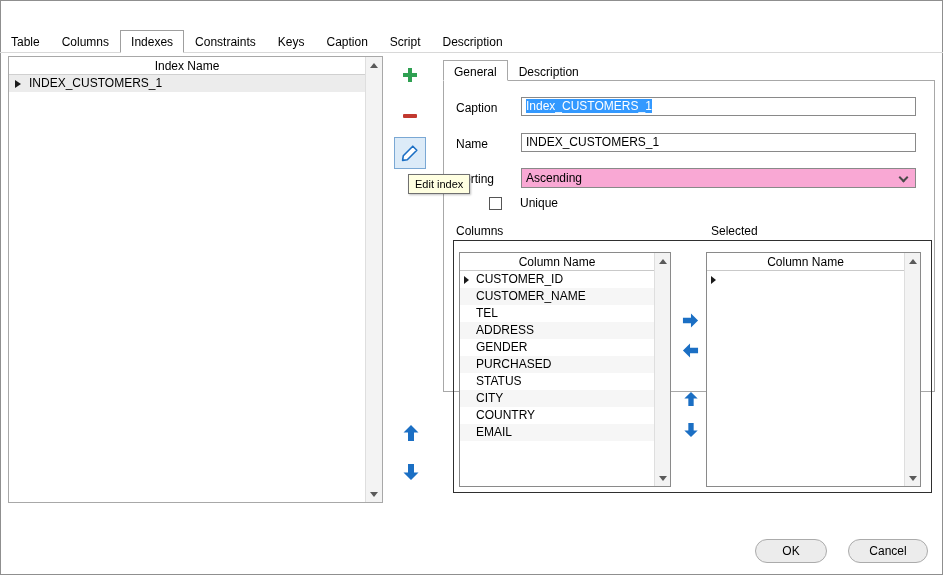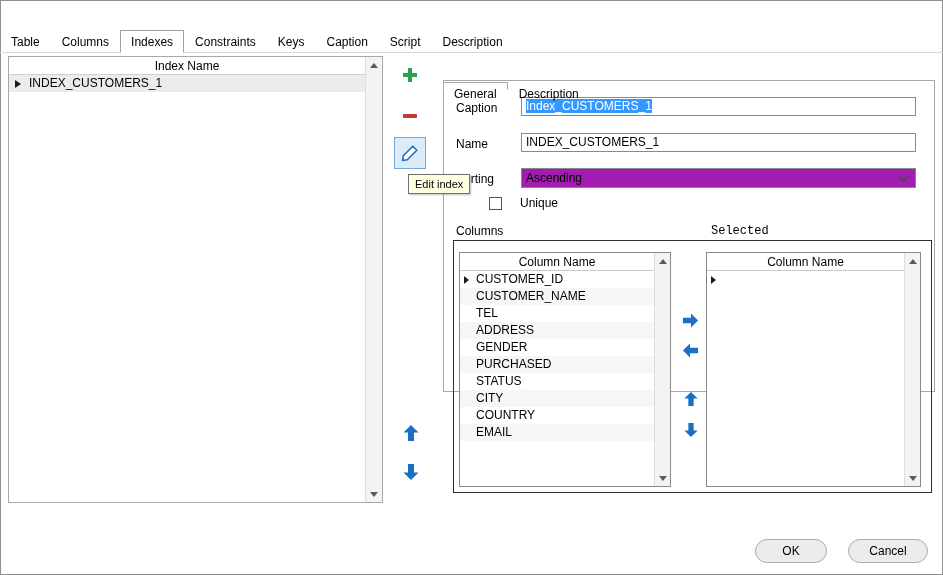--- a/index.html
+++ b/index.html
@@ -46,28 +46,28 @@
   .tb-add{left:400px;top:65px;color:var(--add-green);}
   .tb-remove{left:400px;top:106px;color:var(--remove-red);}
   .tb-edit{left:394px;top:137px;width:32px;height:32px;background:var(--edit-highlight-bg);
     border:1px solid var(--edit-highlight-border);color:var(--accent-blue);}
   .tb-up{left:401px;top:423px;color:var(--accent-blue);}
   .tb-down{left:401px;top:462px;color:var(--accent-blue);}
   .tooltip{position:absolute;left:408px;top:174px;background:var(--tooltip-bg);border:1px solid #707070;
     padding:3px 6px;font-size:11px;white-space:nowrap;z-index:6;box-shadow:1px 1px 2px rgba(0,0,0,.25);}
   
   .dtabs{position:absolute;left:443px;top:60px;height:21px;display:flex;z-index:2;}
-  .dtab{padding:4px 10px 2px;border:1px solid transparent;white-space:nowrap;margin-top:22px;}
+  .dtab{padding:4px 10px 2px;border:1px solid transparent;white-space:nowrap;}
   .dtab.active{background:#fff;border-color:#a8a8a8;border-bottom-color:#fff;}
   .detail-panel{position:absolute;left:443px;top:80px;width:492px;height:312px;border:1px solid #a8a8a8;background:#fff;}
   .lbl{position:absolute;white-space:nowrap;}
   .field{position:absolute;left:77px;width:395px;height:19px;border:1px solid #898989;background:#fff;
     line-height:17px;padding:0 4px;overflow:hidden;white-space:nowrap;}
   .sel-text{background:var(--selection-bg);color:#fff;}
-  .combo{position:absolute;left:77px;width:395px;height:20px;border:1px solid #898989;background:#a21caf;
+  .combo{position:absolute;left:77px;width:395px;height:20px;border:1px solid #898989;background:#f9a8d4;
     line-height:18px;padding:0 22px 0 4px;}
   .combo .chev{position:absolute;right:8px;top:5px;width:7px;height:7px;border-right:2px solid #4a4a4a;
     border-bottom:2px solid #4a4a4a;transform:rotate(45deg);}
   .checkrow{position:absolute;left:45px;top:115px;height:14px;display:flex;align-items:center;gap:18px;}
   .checkbox{width:13px;height:13px;border:1px solid #555;background:#fff;}
   .frame{position:absolute;left:9px;top:159px;width:479px;height:253px;border:1px solid #2f2f2f;}
   .listbox{position:absolute;top:171px;height:235px;border:1px solid #8a8a8a;background:#fff;}
   .listbox.left{left:15px;width:212px;}
   .listbox.right{left:262px;width:215px;}
   .lb-head{height:18px;line-height:18px;text-align:center;border-bottom:1px solid #c9c9c9;margin-right:16px;}
@@ -179,21 +179,21 @@
       <span>Ascending</span>
       <span class="chev"></span>
     </div>
 
     <div class="checkrow">
       <span class="checkbox"></span>
       <span>Unique</span>
     </div>
 
     <span class="lbl" style="left:12px;top:143px;">Columns</span>
-    <span class="lbl" style="left:267px;top:143px;font-family:Liberation Mono, monospace;">Selected</span>
+    <span class="lbl" style="left:267px;top:143px;">Selected</span>
 
     <div class="frame"></div>
 
     <div class="listbox left">
       <div class="lb-head">Column Name</div>
       <div class="lb-rows">
         <div class="lb-row">
           <span class="marker"></span>
           <span>CUSTOMER_ID</span>
         </div>

